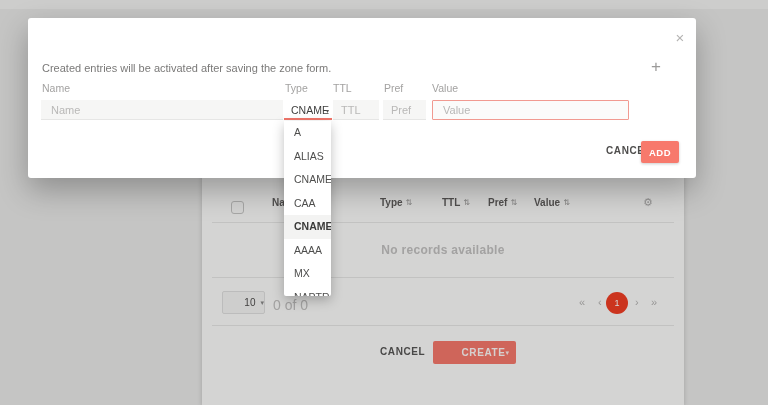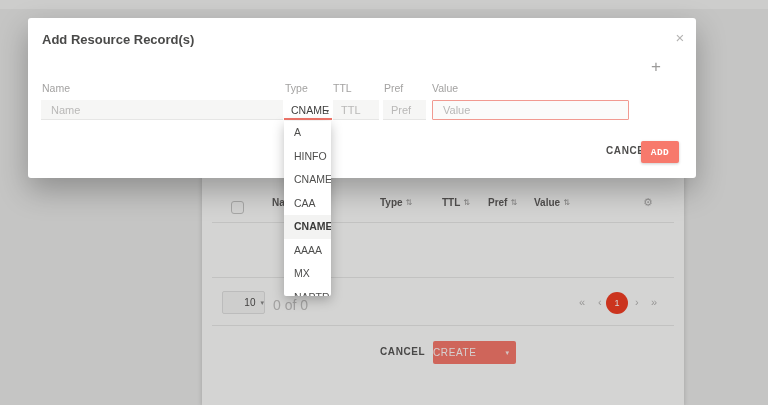--- a/index.html
+++ b/index.html
@@ -57,21 +57,21 @@
 
   .footer-cancel {
     position:absolute; left:178px; top:266px; background:none; border:none;
     font-family:inherit; font-size:10px; font-weight:bold; color:#585756; letter-spacing:0.6px;
   }
   .footer-create {
     position:absolute; left:231px; top:261px; width:83px; height:23px;
     background:#f7796c; border:none; border-radius:2px; font-family:inherit;
     display:flex; align-items:center; color:rgba(255,255,255,0.95);
   }
-  .footer-create .lbl { flex:1; text-align:left; font-size:10px; font-weight:normal; letter-spacing:0.6px; }
+  .footer-create .lbl { flex:1; text-align:right; font-size:10px; font-weight:bold; letter-spacing:0.6px; }
   .footer-create .caret { font-size:7px; padding-right:7px; color:rgba(255,255,255,0.85); }
 
   
   .overlay { position:absolute; inset:0; background:rgba(0,0,0,0.16); z-index:10; }
 
   
   .modal {
     position:absolute; left:28px; top:18px; width:668px; height:160px;
     background:#ffffff; border-radius:3px; z-index:20;
     box-shadow:0 12px 30px rgba(0,0,0,0.28);
@@ -109,21 +109,21 @@
     font-size:10.5px; color:#3e3e3d; padding:4px 0 0 7px;
   }
   .type-select .caret { position:absolute; right:3px; top:7px; font-size:6px; color:#555453; }
 
   .modal-cancel {
     position:absolute; left:578px; top:127px; background:none; border:none;
     font-family:inherit; font-size:10px; font-weight:bold; color:#4f4e4d; letter-spacing:0.6px;
   }
   .modal-add {
     position:absolute; left:613px; top:123px; width:38px; height:22px;
-    background:#f7796c; border:none; border-radius:2px; font-family:Liberation Mono, monospace;
+    background:#f7796c; border:none; border-radius:2px; font-family:Liberation Sans, sans-serif;
     font-size:9.5px; font-weight:bold; color:#ffffff; letter-spacing:0.5px;
     box-shadow:0 1px 3px rgba(0,0,0,0.2);
   }
 
   
   .type-dropdown {
     position:absolute; left:284px; top:121px; width:47px; height:175px;
     background:#ffffff; z-index:30; overflow:hidden;
     box-shadow:0 4px 12px rgba(0,0,0,0.25); border-radius:0 0 2px 2px;
   }
@@ -158,20 +158,21 @@
     <span class="sort">⇅</span>
   </div>
   <div class="th th-value">
     <span>Value</span>
     <span class="sort">⇅</span>
   </div>
   <div class="gear">⚙</div>
 
   <div class="divider div-1"></div>
 
+  <div class="empty-text">No records available</div>
 
   <div class="divider div-2"></div>
 
   <div class="pagesize">
     <span>10</span>
     <span class="caret">▾</span>
   </div>
   <div class="range">0 of 0</div>
 
   <div class="pg-arrow pg-first">«</div>
@@ -185,22 +186,22 @@
   <button class="footer-cancel">CANCEL</button>
   <button class="footer-create">
     <span class="lbl">CREATE</span>
     <span class="caret">▾</span>
   </button>
 </div>
 
 <div class="overlay"></div>
 
 <div class="modal">
-  <div class="modal-title">Add Resource Record(s)</div>
   <button class="modal-close">×</button>
+  <div class="modal-desc">Created entries will be activated after saving the zone form.</div>
   <button class="add-row">+</button>
 
   <div class="f-label lbl-name">Name</div>
   <div class="f-label lbl-type">Type</div>
   <div class="f-label lbl-ttl">TTL</div>
   <div class="f-label lbl-pref">Pref</div>
   <div class="f-label lbl-value">Value</div>
 
   <input class="f-input in-name" placeholder="Name" style="">
   <div class="type-select">
@@ -210,20 +211,20 @@
   <input class="f-input in-ttl" placeholder="TTL" style="">
   <input class="f-input in-pref" placeholder="Pref" style="">
   <input class="f-input in-value" placeholder="Value" style="">
 
   <button class="modal-cancel">CANCEL</button>
   <button class="modal-add">ADD</button>
 </div>
 
 <div class="type-dropdown">
   <div class="dd-item">A</div>
-  <div class="dd-item">HINFO</div>
+  <div class="dd-item">ALIAS</div>
   <div class="dd-item">CNAME</div>
   <div class="dd-item">CAA</div>
   <div class="dd-item selected">CNAME</div>
   <div class="dd-item">AAAA</div>
   <div class="dd-item">MX</div>
   <div class="dd-item">NAPTR</div>
 </div>
 
 </body></html>

